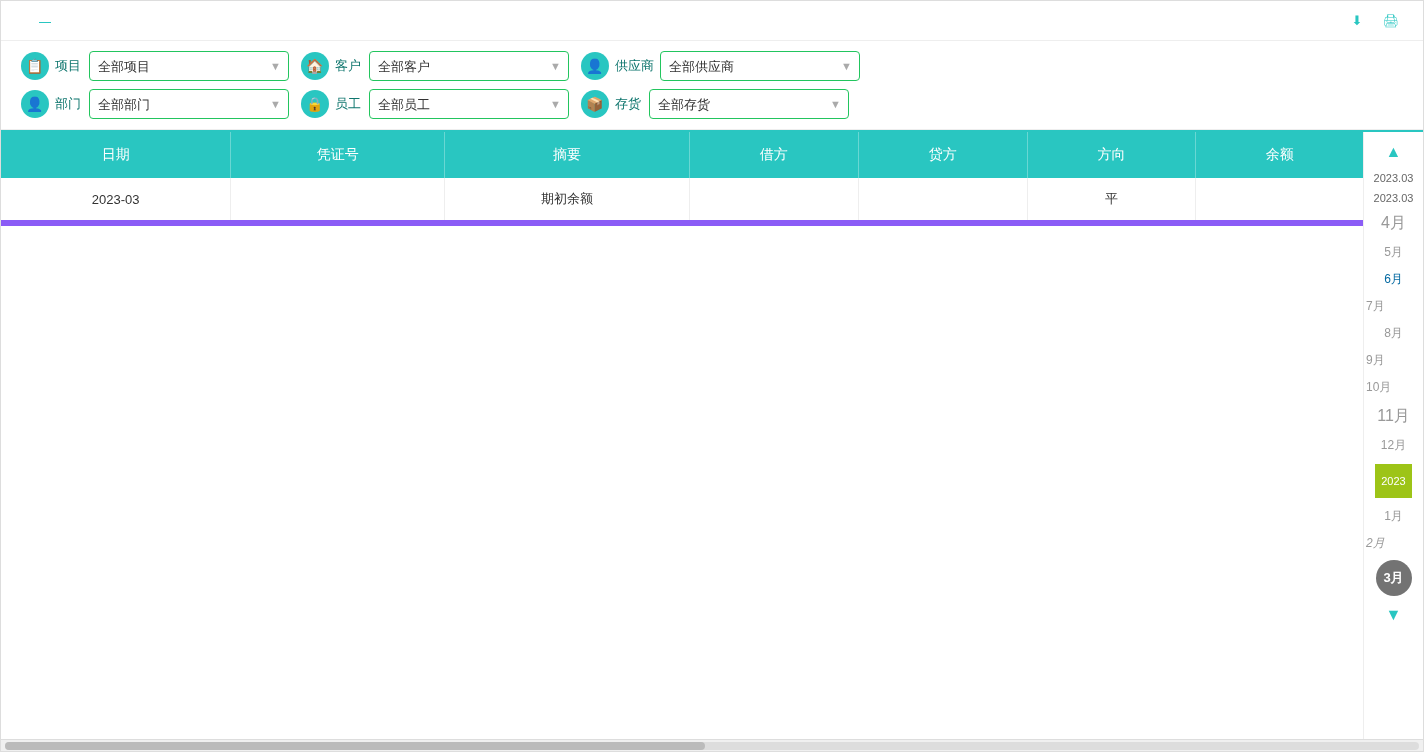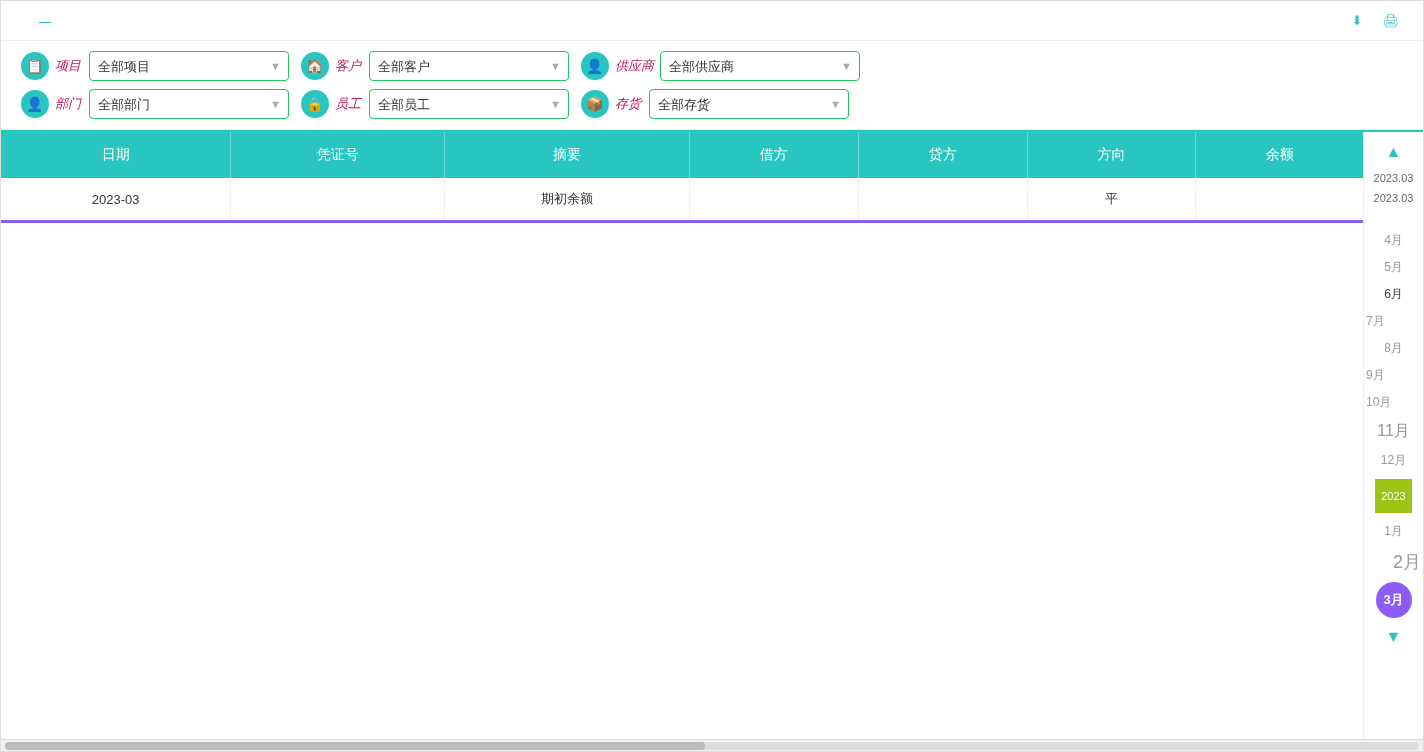--- a/index.html
+++ b/index.html
@@ -102,24 +102,23 @@
       height: 28px;
       border-radius: 50%;
       background: #29c6c1;
       display: flex;
       align-items: center;
       justify-content: center;
       color: #fff;
       font-size: 14px;
     }
     .filter-label {
-      color: #be185d;
+      color: #0f766e;
       font-size: 13px;
       min-width: 28px;
-      font-style: italic;
     }
     .select-wrapper {
       position: relative;
       display: inline-block;
     }
     .select-wrapper select {
       width: 200px;
       height: 30px;
       border: 1px solid #22c55e;
       border-radius: 4px;
@@ -161,21 +160,21 @@
     thead th {
       color: #fff;
       font-weight: normal;
       font-size: 14px;
       padding: 14px 12px;
       text-align: center;
       border-right: 1px solid rgba(255,255,255,0.3);
     }
     thead th:last-child { border-right: none; }
     tbody tr {
-      border-bottom: 3px solid #8b5cf6;
+      border-bottom: 6px solid #8b5cf6;
     }
     tbody td {
       padding: 12px 12px;
       text-align: center;
       color: #333;
       font-size: 13px;
       border-right: 1px solid #eee;
     }
     tbody td:last-child { border-right: none; }
     
@@ -366,33 +365,33 @@
           </tbody>
       </table>
     </div>
 
     <div class="right-sidebar">
       <div class="sidebar-arrow">▲</div>
       <div class="sidebar-section">
 
       <div style="width: 100%; text-align: center; padding: 4px 2px; font-size: 11px; color: rgb(102, 102, 102); cursor: pointer;">2023.03</div>
           <div style="width: 100%; text-align: center; padding: 4px 2px; font-size: 11px; color: rgb(102, 102, 102); cursor: pointer;">2023.03</div>
-          <div style="width: 100%; text-align: center; padding: 5px 2px; font-size: 12px; color: rgb(153, 153, 153); cursor: pointer; margin-top: 19px;">4月</div>
+          <div style="width: 100%; text-align: center; padding: 5px 2px; font-size: 16px; color: rgb(153, 153, 153); cursor: pointer;">4月</div>
           <div style="width: 100%; text-align: center; padding: 5px 2px; font-size: 12px; color: rgb(153, 153, 153); cursor: pointer;">5月</div>
-          <div style="width: 100%; text-align: center; padding: 5px 2px; font-size: 12px; color: #404040; cursor: pointer;">6月</div>
+          <div style="width: 100%; text-align: center; padding: 5px 2px; font-size: 12px; color: #0369a1; cursor: pointer;">6月</div>
           <div style="width: 100%; text-align: left; padding: 5px 2px; font-size: 12px; color: rgb(153, 153, 153); cursor: pointer;">7月</div>
           <div style="width: 100%; text-align: center; padding: 5px 2px; font-size: 12px; color: rgb(153, 153, 153); cursor: pointer;">8月</div>
           <div style="width: 100%; text-align: left; padding: 5px 2px; font-size: 12px; color: rgb(153, 153, 153); cursor: pointer;">9月</div>
           <div style="width: 100%; text-align: left; padding: 5px 2px; font-size: 12px; color: rgb(153, 153, 153); cursor: pointer;">10月</div>
           <div style="width: 100%; text-align: center; padding: 5px 2px; font-size: 16px; color: rgb(153, 153, 153); cursor: pointer;">11月</div>
           <div style="width: 100%; text-align: center; padding: 5px 2px; font-size: 12px; color: rgb(153, 153, 153); cursor: pointer;">12月</div>
           <div style="width: 100%; text-align: center; margin: 3px 0px;"><span class="year-badge">2023</span></div>
           <div style="width: 100%; text-align: center; padding: 5px 2px; font-size: 12px; color: rgb(153, 153, 153); cursor: pointer;">1月</div>
-          <div style="width: 100%; text-align: right; padding: 5px 2px; font-size: 18px; color: rgb(153, 153, 153); cursor: pointer;">2月</div>
-          <div style="width: 36px; height: 36px; background: #8b5cf6; border-radius: 50%; display: flex; align-items: center; justify-content: center; color: rgb(255, 255, 255); font-size: 13px; cursor: pointer; margin: 3px auto; font-weight: bold;">3月</div>
+          <div style="width: 100%; text-align: left; padding: 5px 2px; font-size: 12px; color: rgb(153, 153, 153); cursor: pointer; font-style: italic;">2月</div>
+          <div style="width: 36px; height: 36px; background: #737373; border-radius: 50%; display: flex; align-items: center; justify-content: center; color: rgb(255, 255, 255); font-size: 13px; cursor: pointer; margin: 3px auto; font-weight: bold;">3月</div>
         </div>
       <div class="sidebar-arrow">▼</div>
     </div>
   </div>
 
   <div class="scrollbar-area">
     <div class="scrollbar-track">
       <div class="scrollbar-thumb"></div>
     </div>
   </div>

